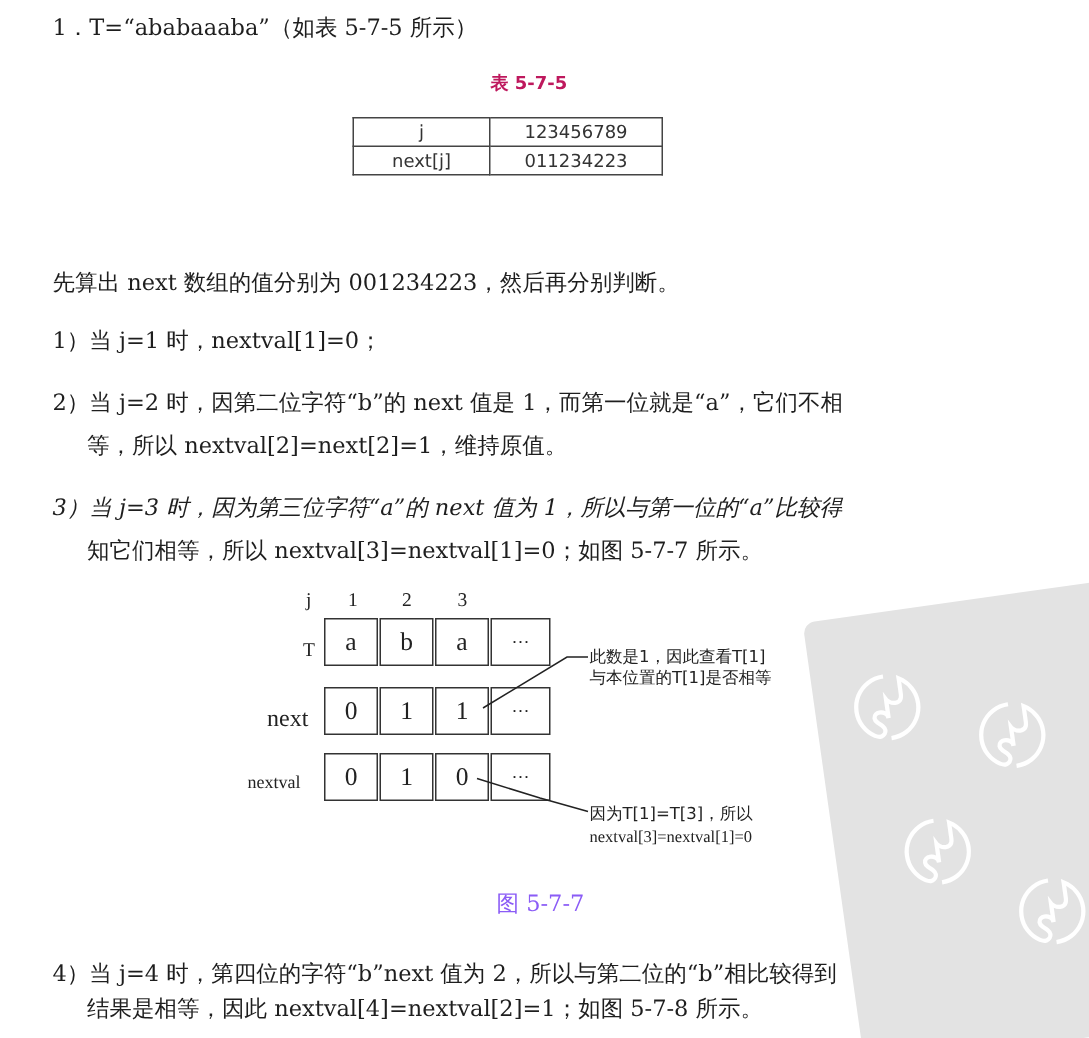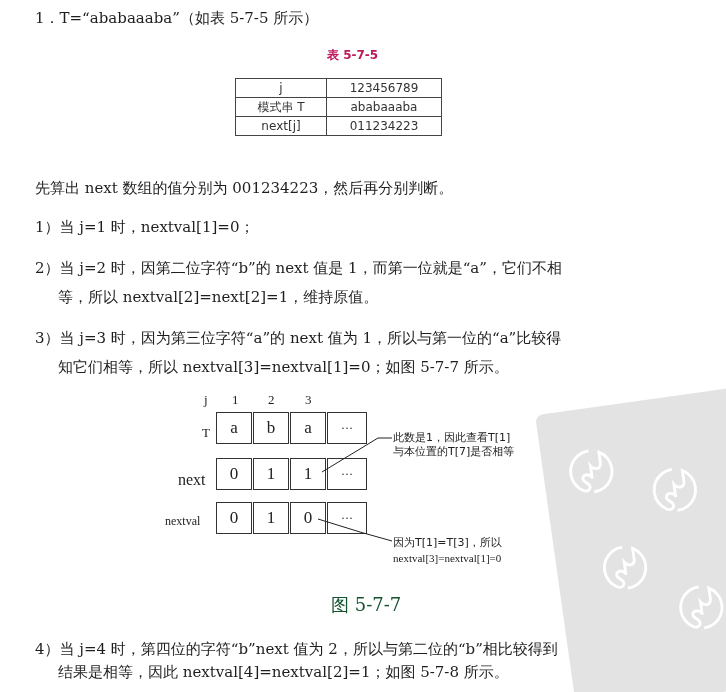--- a/index.html
+++ b/index.html
@@ -44,35 +44,31 @@
 
 <div class="abs cap" style="left:327px;top:47px;">表 5-7-5</div>
 
 <table class="t575">
   <tbody>
       <tr>
     <td class="h">j</td>
     <td class="v">123456789</td>
   </tr>
   <tr>
-    <td class="h">模式串 T</td>
-    <td class="v">ababaaaba</td>
-  </tr>
-  <tr>
     <td class="h">next[j]</td>
     <td class="v">011234223</td>
   </tr>
 </tbody>
   </table>
 
 <div class="abs txt" style="left:35px;top:179px;">先算出 next 数组的值分别为 001234223，然后再分别判断。</div>
 <div class="abs txt" style="left:35px;top:218px;">1）当 j=1 时，nextval[1]=0；</div>
 <div class="abs txt" style="left:35px;top:259px;">2）当 j=2 时，因第二位字符“b”的 next 值是 1，而第一位就是“a”，它们不相</div>
 <div class="abs txt" style="left:58px;top:288px;">等，所以 nextval[2]=next[2]=1，维持原值。</div>
-<div class="abs txt" style="left:35px;top:329px;">3）当 j=3 时，因为第三位字符“a”的 next 值为 1，所以与第一位的“a”比较得</div>
+<div class="abs txt" style="left:35px;top:329px;font-style:italic;">3）当 j=3 时，因为第三位字符“a”的 next 值为 1，所以与第一位的“a”比较得</div>
 <div class="abs txt" style="left:58px;top:358px;">知它们相等，所以 nextval[3]=nextval[1]=0；如图 5-7-7 所示。</div>
 
 <div>
   <div class="abs diag-label" style="left:204px;top:392px;">j</div>
   <div class="abs diag-label" style="left:232px;top:392px;">1</div>
   <div class="abs diag-label" style="left:268px;top:392px;">2</div>
   <div class="abs diag-label" style="left:305px;top:392px;">3</div>
 
   <div class="abs diag-label" style="left:202px;top:425px;">T</div>
   <div class="cell" style="left:216px;top:412px;">a</div>
@@ -91,21 +87,21 @@
   <div class="cell" style="left:253px;top:502px;">1</div>
   <div class="cell" style="left:290px;top:502px;">0</div>
   <div class="cell" style="left:327px;top:502px;width:40px;font-size:12px;">···</div>
 
   <svg class="abs" style="left:0;top:0;" width="726" height="692">
     <path d="M322 472 L378 438 L392 438" stroke="#222" stroke-width="1" fill="none"></path>
     <path d="M318 519 L360 532 L392 541" stroke="#222" stroke-width="1" fill="none"></path>
   </svg>
 
   <div class="abs note" style="left:393px;top:431px;">此数是1，因此查看T[1]</div>
-  <div class="abs note" style="left:393px;top:445px;">与本位置的T[7]是否相等</div>
+  <div class="abs note" style="left:393px;top:445px;">与本位置的T[1]是否相等</div>
   <div class="abs note" style="left:393px;top:536px;">因为T[1]=T[3]，所以</div>
   <div class="abs note" style="left:393px;top:551px;font-family:'Liberation Serif','DejaVu Serif',serif;">nextval[3]=nextval[1]=0</div>
 
-  <div class="abs" style="left:331px;top:593px;font-size:18px;color:#14532d;">图 5-7-7</div>
+  <div class="abs" style="left:331px;top:593px;font-size:15px;color:#8b5cf6;">图 5-7-7</div>
 </div>
 
 <div class="abs txt" style="left:35px;top:640px;">4）当 j=4 时，第四位的字符“b”next 值为 2，所以与第二位的“b”相比较得到</div>
 <div class="abs txt" style="left:58px;top:663px;">结果是相等，因此 nextval[4]=nextval[2]=1；如图 5-7-8 所示。</div>
 
 </body></html>

